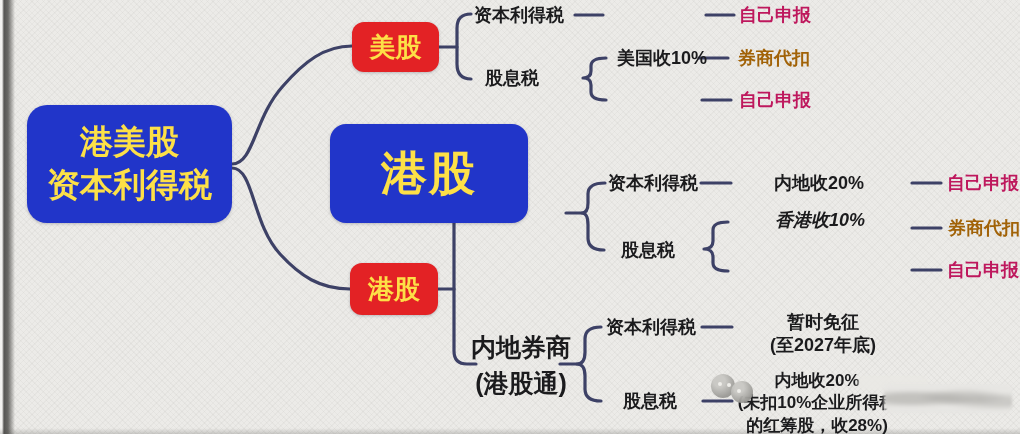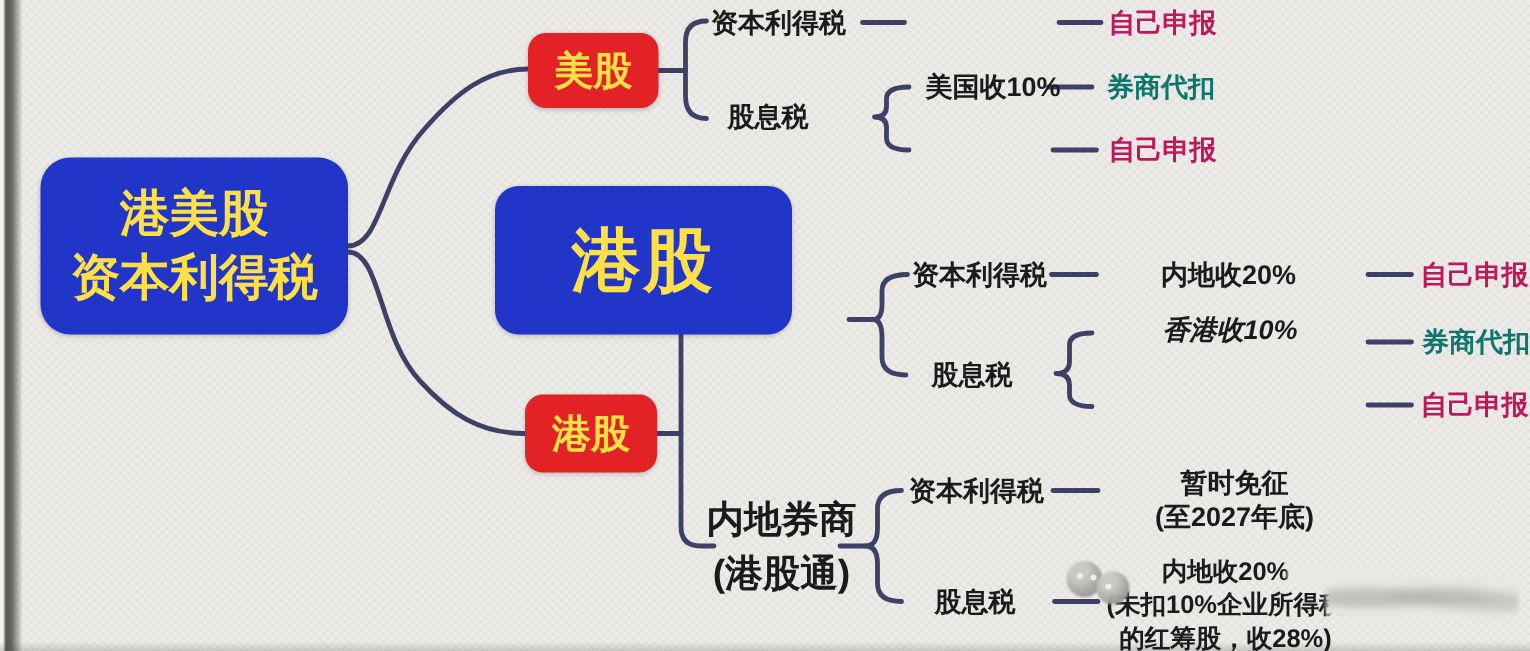--- a/index.html
+++ b/index.html
@@ -44,21 +44,21 @@
     font-size:33px;line-height:1.3;white-space:pre-line;}
   .big-hk{left:330px;top:124px;width:198px;height:99px;border-radius:16px;font-size:46px;letter-spacing:2px;}
   .us-node{left:352px;top:22px;width:87px;height:50px;border-radius:12px;font-size:26px;}
   .hk-node{left:350px;top:263px;width:88px;height:52px;border-radius:12px;font-size:26px;}
   .ctr{
     position:absolute;transform:translate(-50%,-50%);
     white-space:nowrap;font-weight:bold;color:#1b1b1d;font-size:18px;
   }
   .multi{white-space:pre-line;text-align:center;line-height:1.28;}
   .m-red{color:#be185d;}
-  .m-blue{color:#0f766e;}
+  .m-blue{color:#a16207;}
   .con-node{font-size:25px;line-height:1.45;}
   .res-small{font-size:17px;line-height:1.32;}
   .wm-circle{
     position:absolute;border-radius:50%;
     background:radial-gradient(circle at 35% 30%, #c9c8c4 0 25%, #9b9a96 70%, #8d8c88 100%);
     filter:blur(.6px);opacity:.95;
   }
   .wm-dot{position:absolute;border-radius:50%;background:#efeeea;}
   .wm-patch{
     position:absolute;border-radius:7px;filter:blur(1.6px);

